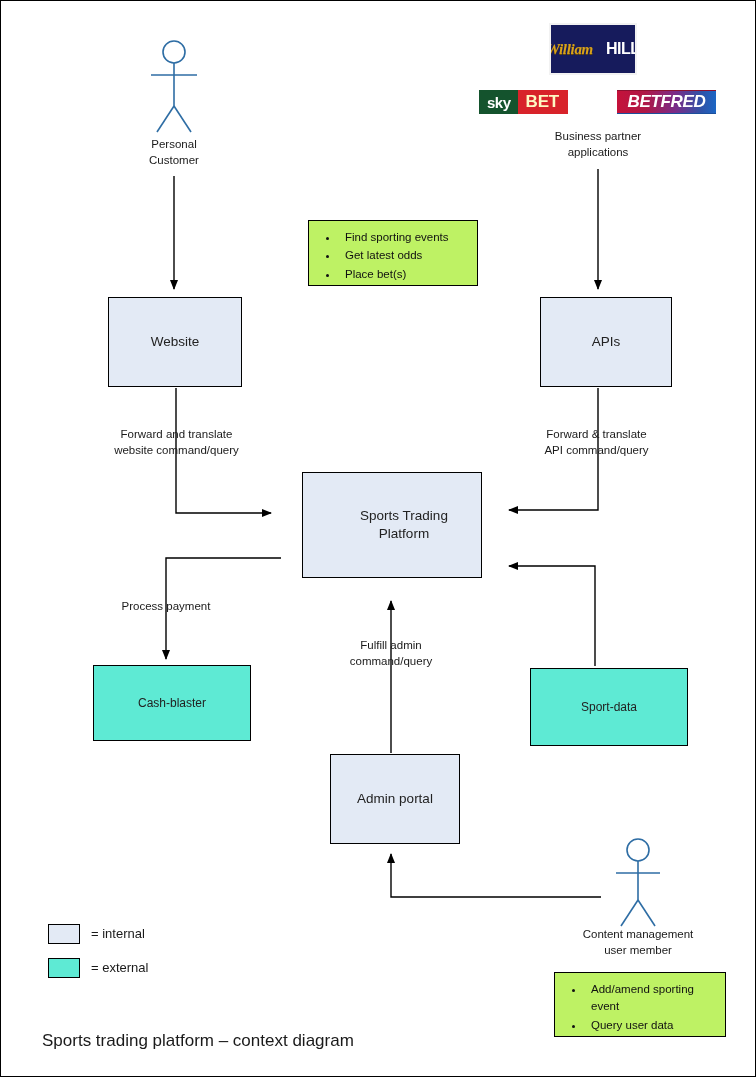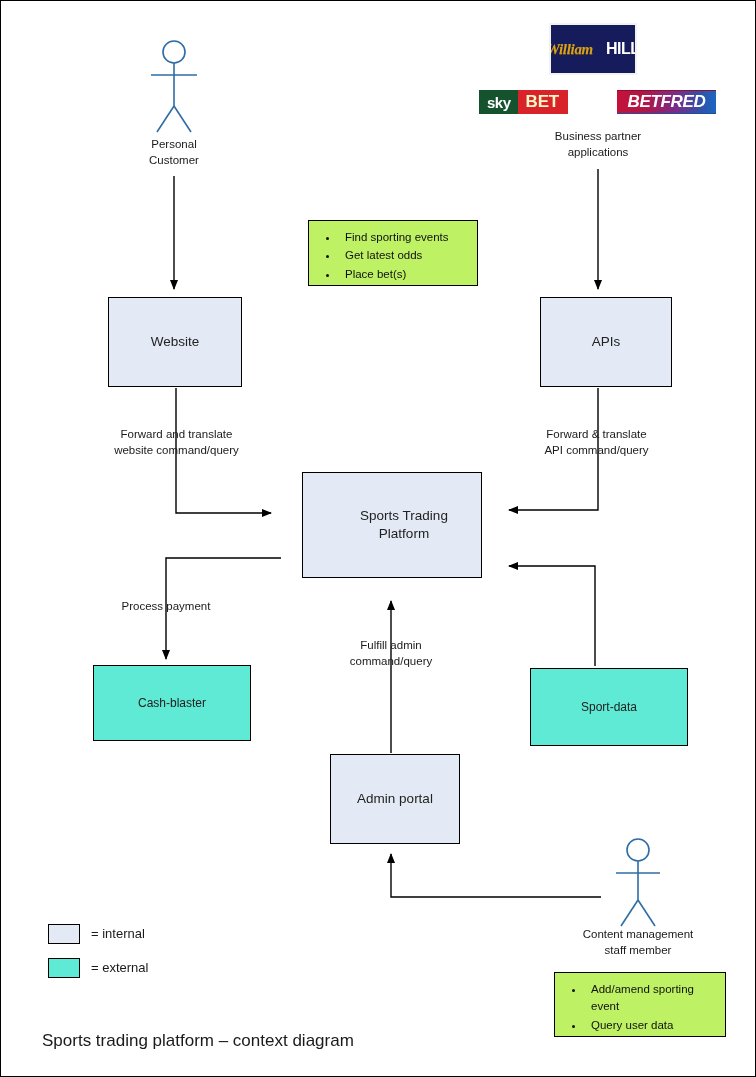--- a/index.html
+++ b/index.html
@@ -203,21 +203,21 @@
 
       <path d="M390,752 L390,600" marker-end="url(#arrow)"></path>
 
       <path d="M600,896 L390,896 L390,853" marker-end="url(#arrow)"></path>
     </g>
   </svg>
 
   <div class="actor-label" style="left:123px; top:136px; width:100px;">Personal
 Customer</div>
   <div class="actor-label" style="left:561px; top:926px; width:152px;"><span>Content management
-staff member</span></div>
+user member</span></div>
 
   <div class="logo logo-wh" style="left:548px; top:22px; width:88px; height:52px;">
     <span class="wh-william">William</span>
       <span class="wh-hill">HILL</span>
   </div>
 
   <div class="logo logo-sky" style="left:474px; top:89px; width:97px; height:24px;">
     <span class="sky-left">sky</span>
     <span class="sky-right">BET</span>
   </div>

